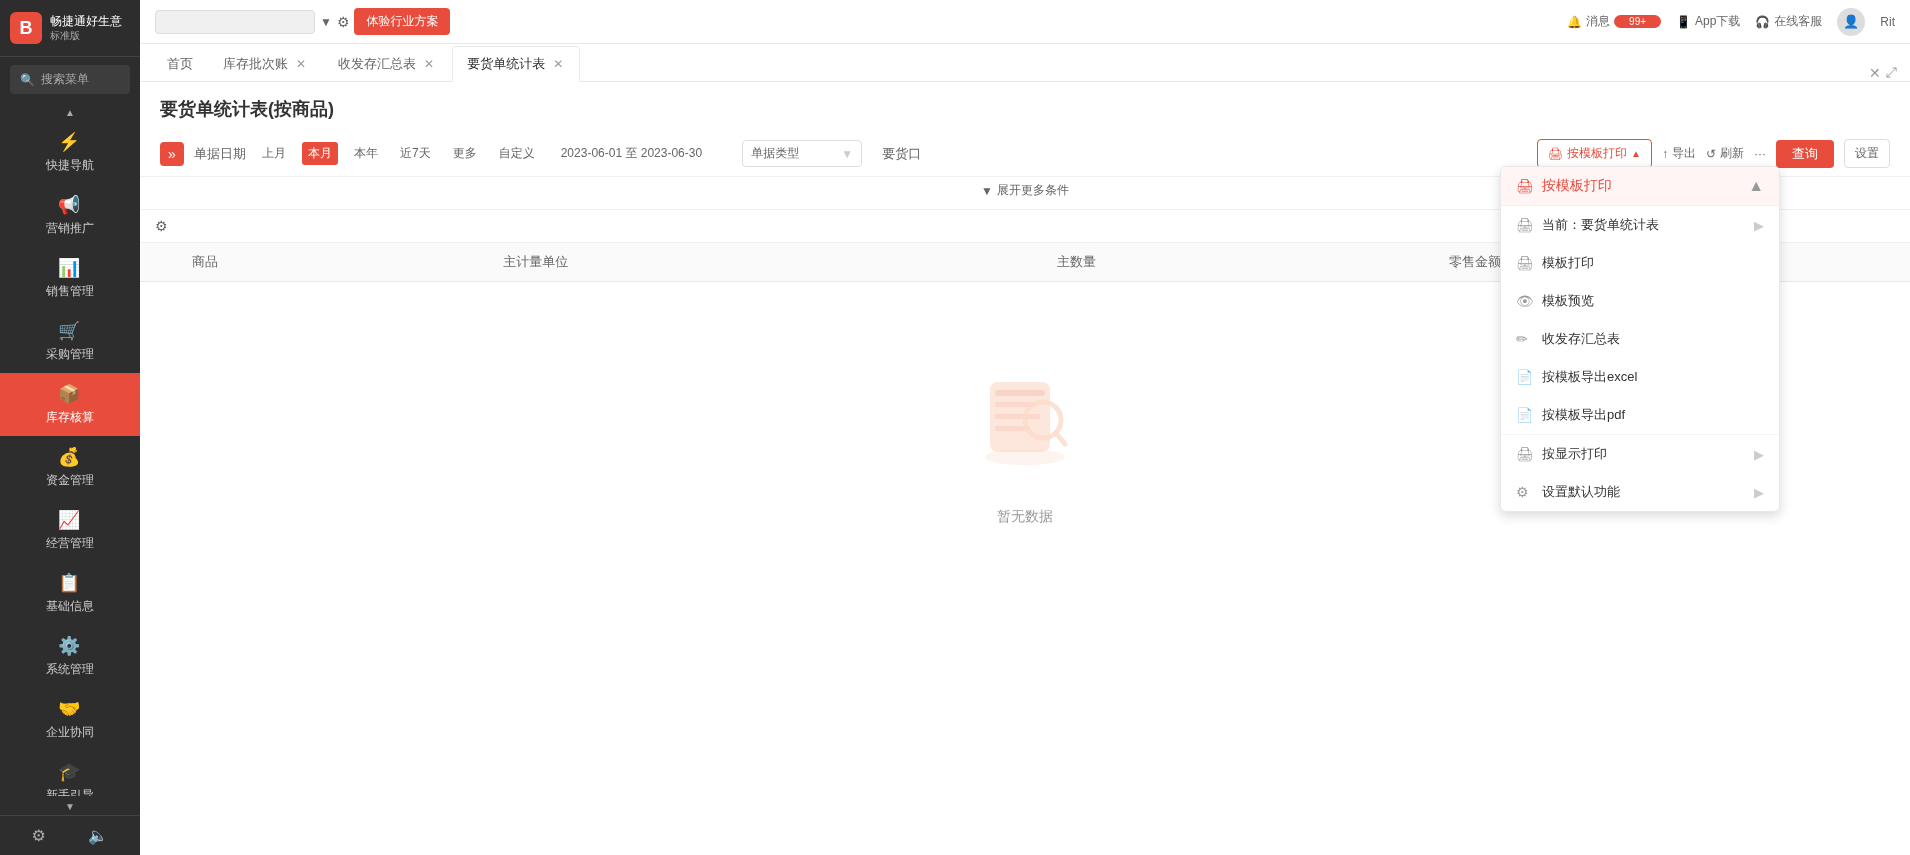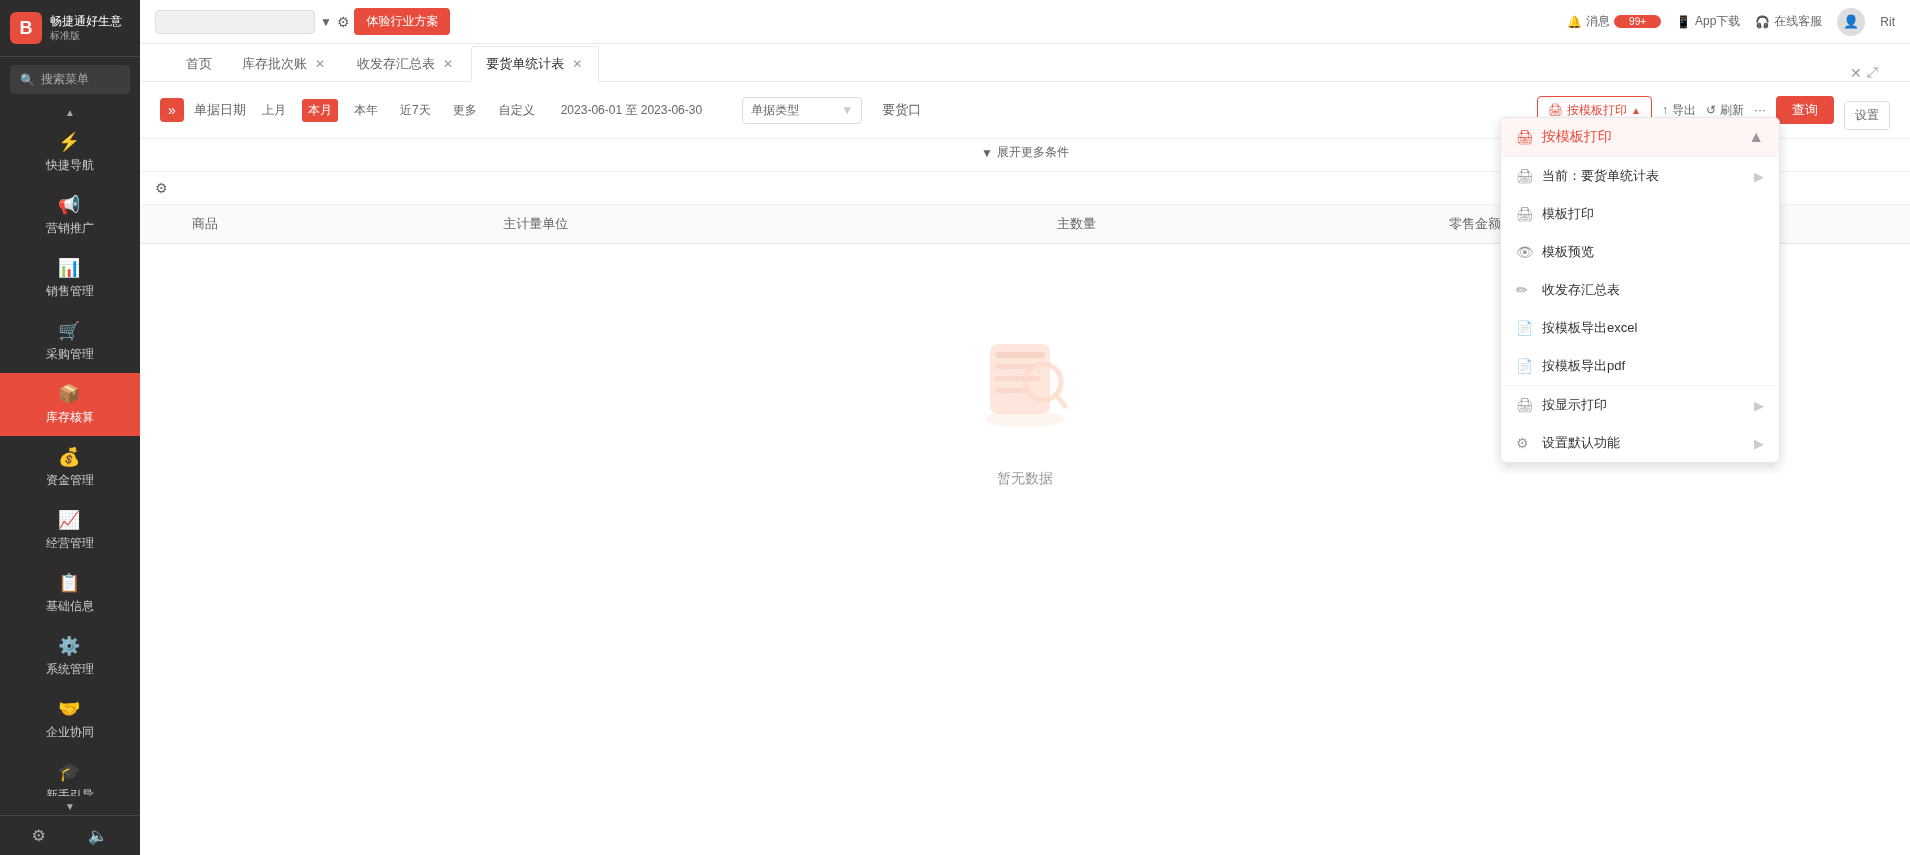--- a/index.html
+++ b/index.html
@@ -30,21 +30,21 @@
     .topbar-dropdown { background: none; border: none; cursor: pointer; color: #666; font-size: 12px; }
     .topbar-gear { background: none; border: none; cursor: pointer; color: #666; font-size: 14px; }
     .topbar-trial { background: #e74c3c; color: white; border: none; border-radius: 4px; padding: 5px 12px; font-size: 12px; cursor: pointer; }
     .topbar-actions { display: flex; align-items: center; gap: 15px; margin-left: auto; }
     .topbar-action-btn { background: none; border: none; cursor: pointer; color: #666; font-size: 12px; display: flex; align-items: center; gap: 4px; }
     .badge { background: #e74c3c; color: white; border-radius: 10px; padding: 1px 15px; font-size: 10px; }
     .topbar-avatar { width: 28px; height: 28px; background: #ddd; border-radius: 50%; display: flex; align-items: center; justify-content: center; }
     .topbar-username { font-size: 12px; color: #666; }
 
     
-    .tabs { height: 38px; background: #fff; display: flex; align-items: flex-end; padding: 0 32px; border-bottom: 1px solid #e8e8e8; flex-shrink: 0; gap: 2px; }
+    .tabs { height: 38px; background: #fff; display: flex; align-items: flex-end; padding: 0 13px; border-bottom: 1px solid #e8e8e8; flex-shrink: 0; gap: 2px; }
     .tab { padding: 8px 14px; font-size: 13px; cursor: pointer; color: #666; border-top-left-radius: 4px; border-top-right-radius: 4px; display: flex; align-items: center; gap: 6px; white-space: nowrap; }
     .tab.active { background: #fff; color: #333; border: 1px solid #e8e8e8; border-bottom: 1px solid #fff; margin-bottom: -1px; }
     .tab-close { background: none; border: none; cursor: pointer; color: #999; font-size: 12px; padding: 0 2px; }
     .tab-window-controls { margin-left: auto; display: flex; gap: 5px; }
     .tab-window-btn { background: none; border: none; cursor: pointer; color: #999; font-size: 14px; }
 
     
     .page-header { padding: 15px 20px 10px; background: #fff; flex-shrink: 0; }
     .page-title { font-size: 18px; font-weight: bold; color: #333; }
 
@@ -79,21 +79,21 @@
     .dropdown-menu { position: absolute; top: 35px; right: 130px; background: #fff; border: 1px solid #e8e8e8; border-radius: 6px; box-shadow: 0 4px 12px rgba(0,0,0,0.15); z-index: 100; min-width: 280px; overflow: hidden; }
     .dropdown-menu-header { background: #fff5f5; padding: 10px 15px; display: flex; align-items: center; justify-content: space-between; border-bottom: 1px solid #f0f0f0; }
     .dropdown-menu-header-left { display: flex; align-items: center; gap: 8px; font-size: 14px; font-weight: 500; color: #e74c3c; }
     .dropdown-menu-close { background: none; border: none; cursor: pointer; color: #999; font-size: 16px; }
     .dropdown-menu-item { padding: 10px 15px; display: flex; align-items: center; gap: 10px; cursor: pointer; color: #333; font-size: 13px; }
     .dropdown-menu-item .item-icon { color: #999; font-size: 14px; width: 16px; }
     .dropdown-menu-item .item-arrow { margin-left: auto; color: #ccc; }
     .dropdown-menu-section { border-top: 1px solid #f5f5f5; }
 
     
-    .settings-btn { background: none; border: 1px solid #ddd; color: #666; border-radius: 4px; padding: 5px 10px; font-size: 12px; cursor: pointer; margin-top: 11px; }
+    .settings-btn { background: none; border: 1px solid #ddd; color: #666; border-radius: 4px; padding: 5px 10px; font-size: 12px; cursor: pointer; }
   </style>
 </head>
 <body>
 
 <div class="sidebar">
   <div class="sidebar-logo">
     <div class="sidebar-logo-icon">B</div>
     <div class="sidebar-logo-text">
       <div>畅捷通好生意</div>
       <div class="sub">标准版</div>
@@ -217,20 +217,23 @@
     <div class="tab active">
       <span>要货单统计表</span>
       <button class="tab-close">✕</button>
     </div>
     <div class="tab-window-controls">
       <button class="tab-window-btn">✕</button>
       <button class="tab-window-btn">⤢</button>
     </div>
   </div>
 
+  <div class="page-header">
+    <h1 class="page-title">要货单统计表(按商品)</h1>
+  </div>
 
   <div class="toolbar" style="position:relative;">
     <button class="toolbar-expand">»</button>
     <span class="toolbar-label">单据日期</span>
     <button class="toolbar-date-btn">上月</button>
     <button class="toolbar-date-btn active">本月</button>
     <button class="toolbar-date-btn">本年</button>
     <button class="toolbar-date-btn">近7天</button>
     <button class="toolbar-date-btn">更多</button>
     <button class="toolbar-date-btn">自定义</button>

